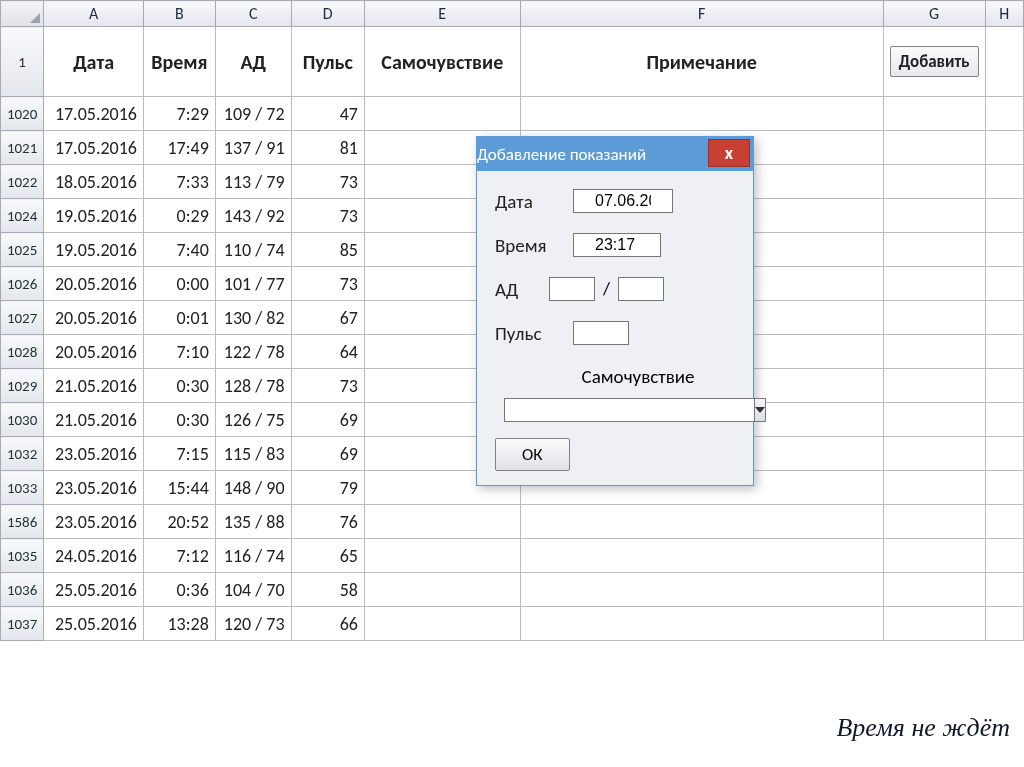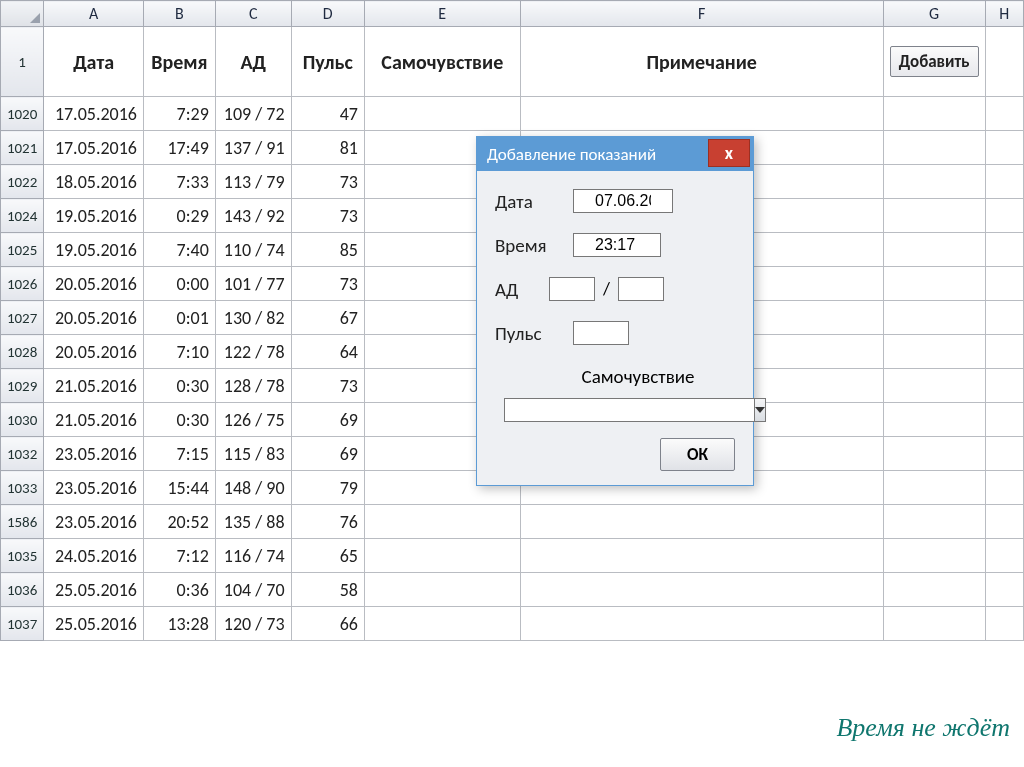--- a/index.html
+++ b/index.html
@@ -76,21 +76,20 @@
   background:#eef0f3;
   border:1px solid #5c9bd5;
   box-shadow: 3px 3px 10px rgba(0,0,0,.25);
 }
 .dlg-title {
   background:#5c9bd5;
   color:#fff;
   display:flex; align-items:center;
   height:34px;
   font-size:17px;
-  padding-left:10px;
 }
 .dlg-close {
   margin-left:auto;
   width:42px; height:28px;
   background:#c84031;
   color:#fff;
   display:flex;align-items:center;justify-content:center;
   font-size:18px; font-weight:bold;
   cursor:pointer;
   margin-right:3px; margin-top:-2px;
@@ -117,30 +116,30 @@
 }
 .combo .txt{flex:1;}
 .combo .drop{
   width:22px;height:24px;
   border:1px solid #777;border-left:none;
   background:linear-gradient(#f4f5f7,#d9dde2);
   display:flex;align-items:center;justify-content:center;
   cursor:pointer;
 }
 .combo .drop::after{content:"";border-left:5px solid transparent;border-right:5px solid transparent;border-top:6px solid #333;}
-.ok-wrap{text-align:right;font-weight:bold;}
+.ok-wrap{text-align:left;}
 .ok-btn{
   padding:5px 26px; font-size:17px;
   background:linear-gradient(#fbfbfb,#e0e2e7);
   border:1px solid #7e828b;border-radius:2px;cursor:pointer;
 }
 .watermark{
   position:absolute; right:14px; bottom:24px;
   font-family: "Segoe Script", "Brush Script MT", cursive;
-  font-style:italic; font-size:26px; color:#0f766e;
+  font-style:italic; font-size:26px; color:#0f172a;
   pointer-events:none;
 }
 </style>
 </head>
 <body>
 
 <div class="sheet">
 <table>
   <colgroup>
     <col style="width:44px">

